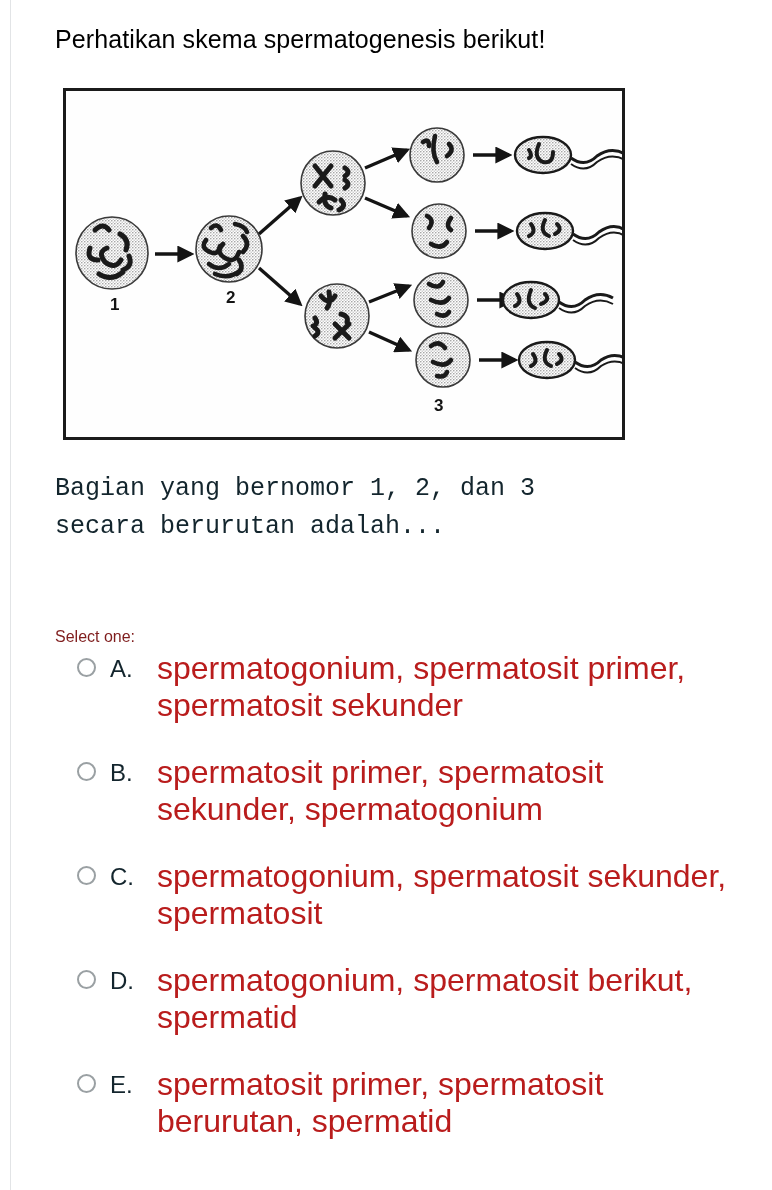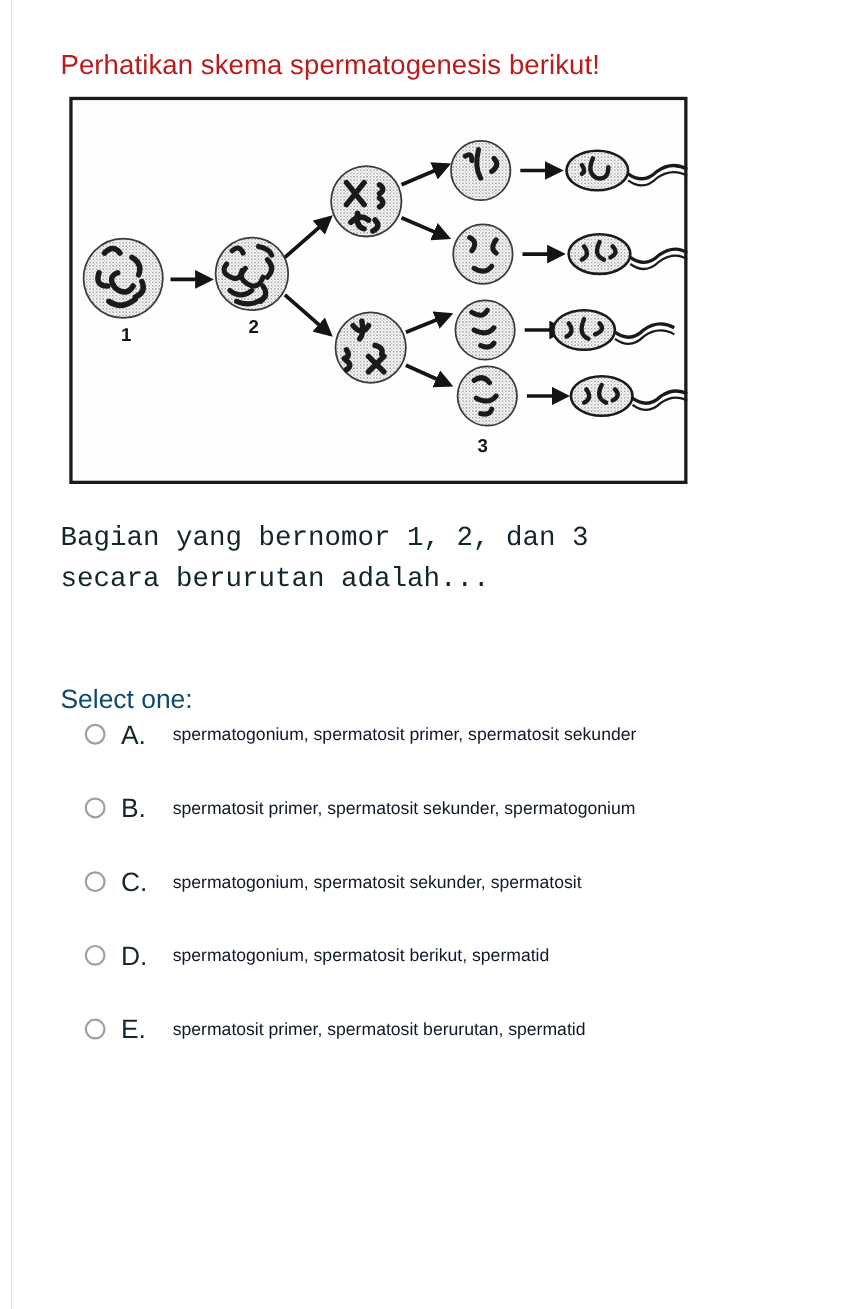--- a/index.html
+++ b/index.html
@@ -29,23 +29,22 @@
     height: 1190px;
     background: #e2e4e6;
   }
   .prompt {
     position: absolute;
     left: 55px;
     top: 22px;
     width: 690px;
     font-size: 25px;
     line-height: 34px;
-    color: #b91c1c;
+    color: #000000;
     letter-spacing: 0.1px;
-    margin-top: 20px;
   }
 
   
   .figure-wrap {
     position: absolute;
     left: 63px;
     top: 88px;
     width: 562px;
     height: 352px;
   }
@@ -81,23 +80,23 @@
     line-height: 38px;
     color: #13252d;
     font-family: Liberation Mono, monospace;
   }
 
   
   .select-one {
     position: absolute;
     left: 55px;
     top: 622px;
-    font-size: 24px;
+    font-size: 16px;
     line-height: 30px;
-    color: #0c4a6e;
+    color: #7f1d1d;
   }
   .options {
     position: absolute;
     left: 55px;
     top: 650px;
     width: 717px;
   }
   .option {
     display: flex;
     align-items: flex-start;
@@ -117,23 +116,23 @@
   .opt-letter {
     flex: 0 0 auto;
     width: 47px;
     margin-left: 14px;
     font-size: 24px;
     line-height: 37px;
     color: #13252d;
   }
   .opt-text {
     flex: 1 1 auto;
-    font-size: 16px;
+    font-size: 32px;
     line-height: 37px;
-    color: #0f172a;
+    color: #b91c1c;
     max-width: 590px;
   }
 </style>
 </head>
 <body>
 
 <div class="page">
 
   <div class="left-rule"></div>
 

